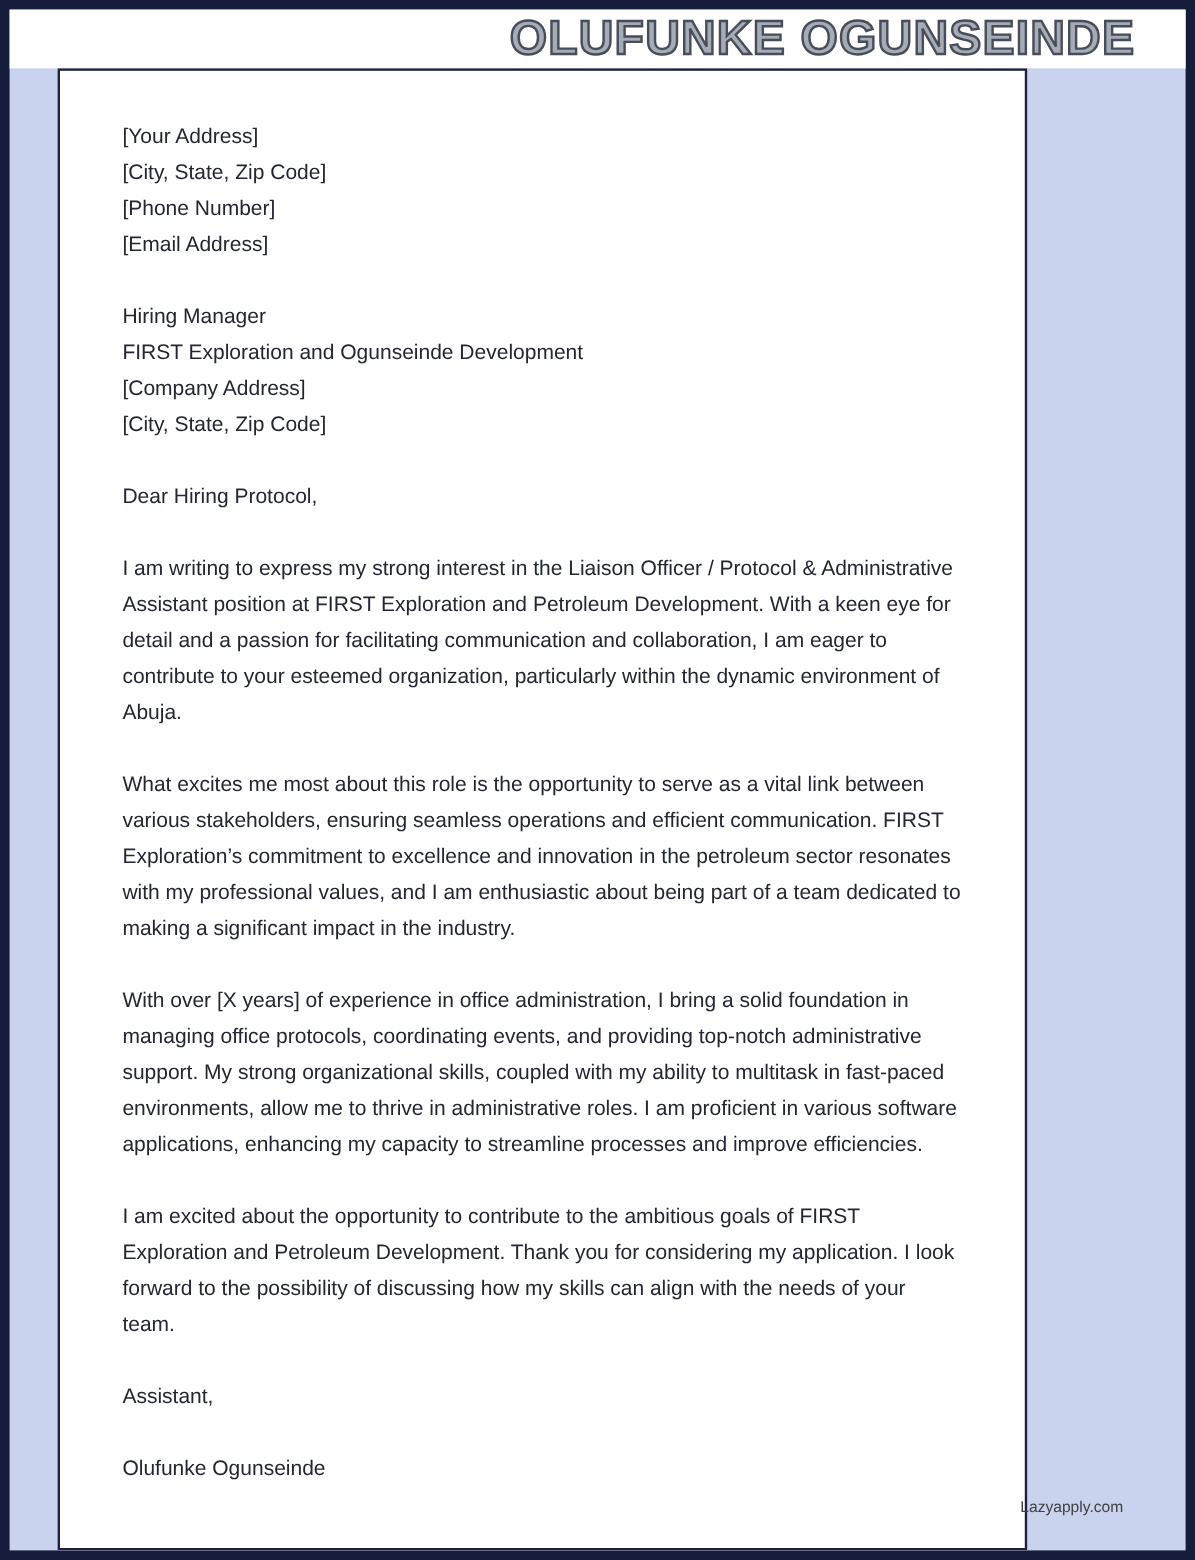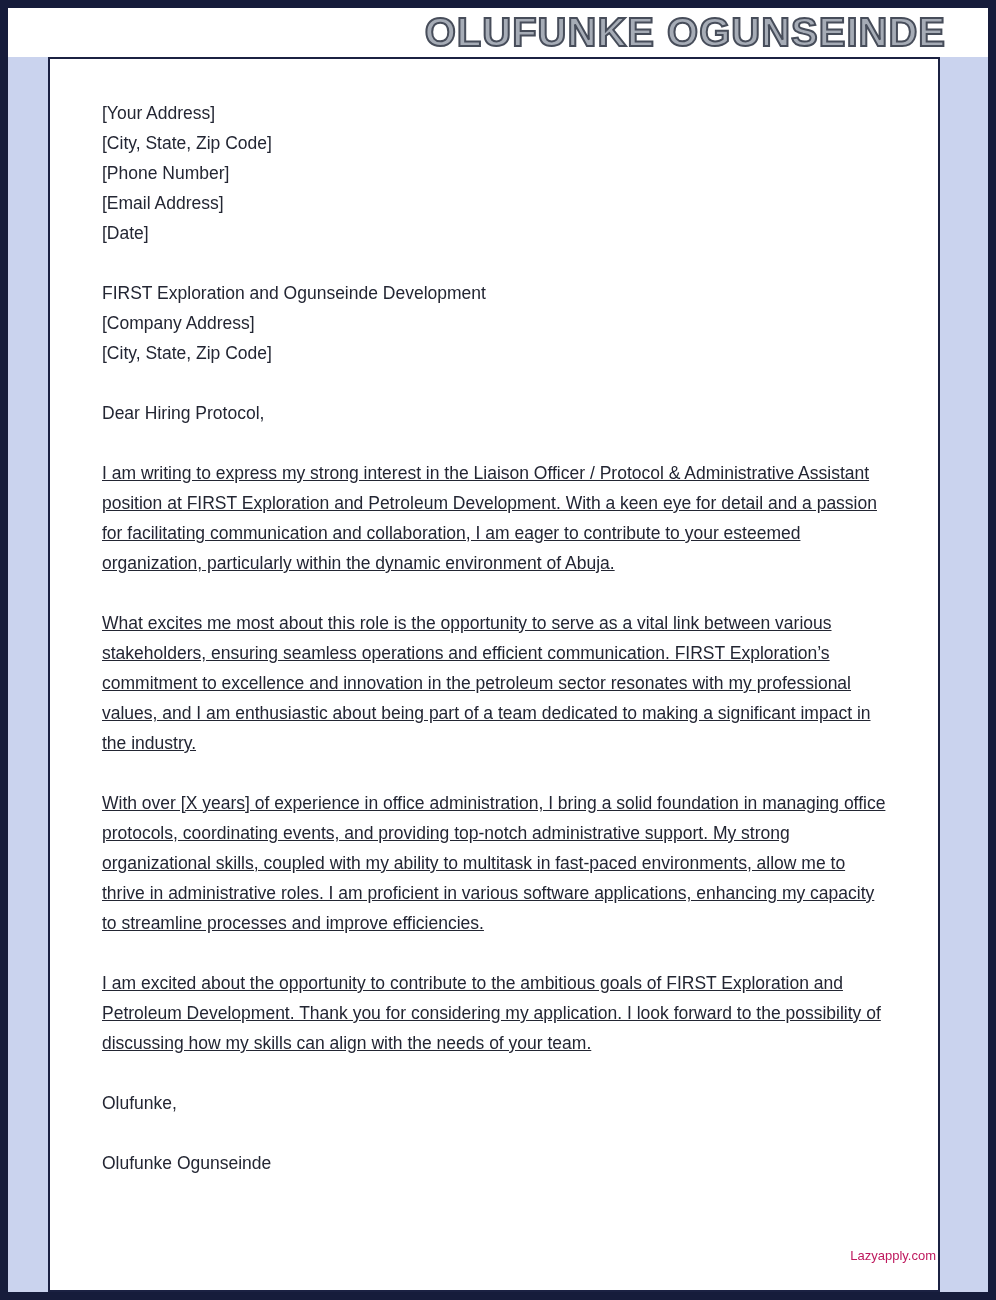--- a/index.html
+++ b/index.html
@@ -42,82 +42,81 @@
     text-transform: uppercase;
     color: #a6acb6;
     -webkit-text-stroke: 2px #474d5a;
     white-space: nowrap;
   }
 
   .doc {
     position: absolute;
     left: 40px;
     top: 49px;
-    width: 892px;
+    width: 808px;
     bottom: 0;
     background: #ffffff;
     border: 2px solid #1b2142;
     padding: 39px 52px 0 52px;
   }
 
   .line, .doc p {
     font-size: 17.5px;
     line-height: 30px;
     color: #232633;
   }
 
   .block {
     margin-bottom: 30px;
   }
 
   .doc p {
     max-width: 796px;
-    text-decoration: underline;
   }
 
   .watermark {
     position: absolute;
     right: 52px;
     top: 1240px;
     font-size: 13px;
-    color: #be185d;
+    color: #404040;
   }
 </style>
 </head>
 <body>
 
 <div class="canvas">
 
   <div class="header-band">
     <div class="header-name">OLUFUNKE OGUNSEINDE</div>
   </div>
 
   <div class="doc">
 
     <div class="block">
       <div class="line">[Your Address]</div>
       <div class="line">[City, State, Zip Code]</div>
       <div class="line">[Phone Number]</div>
       <div class="line">[Email Address]</div>
-      <div class="line">[Date]</div>
     </div>
 
     <div class="block">
+      <div class="line">Hiring Manager</div>
       <div class="line">FIRST Exploration and Ogunseinde Development</div>
       <div class="line">[Company Address]</div>
       <div class="line">[City, State, Zip Code]</div>
     </div>
 
     <div class="block line">Dear Hiring Protocol,</div>
 
     <p class="block">I am writing to express my strong interest in the Liaison Officer / Protocol &amp; Administrative Assistant position at FIRST Exploration and Petroleum Development. With a keen eye for detail and a passion for facilitating communication and collaboration, I am eager to contribute to your esteemed organization, particularly within the dynamic environment of Abuja.</p>
     <p class="block">What excites me most about this role is the opportunity to serve as a vital link between various stakeholders, ensuring seamless operations and efficient communication. FIRST Exploration’s commitment to excellence and innovation in the petroleum sector resonates with my professional values, and I am enthusiastic about being part of a team dedicated to making a significant impact in the industry.</p>
     <p class="block">With over [X years] of experience in office administration, I bring a solid foundation in managing office protocols, coordinating events, and providing top-notch administrative support. My strong organizational skills, coupled with my ability to multitask in fast-paced environments, allow me to thrive in administrative roles. I am proficient in various software applications, enhancing my capacity to streamline processes and improve efficiencies.</p>
     <p class="block">I am excited about the opportunity to contribute to the ambitious goals of FIRST Exploration and Petroleum Development. Thank you for considering my application. I look forward to the possibility of discussing how my skills can align with the needs of your team.</p>
 
-    <div class="block line">Olufunke,</div>
+    <div class="block line">Assistant,</div>
     <div class="line">Olufunke Ogunseinde</div>
 
   </div>
 
   <div class="watermark">Lazyapply.com</div>
 
 </div>
 
 </body></html>

